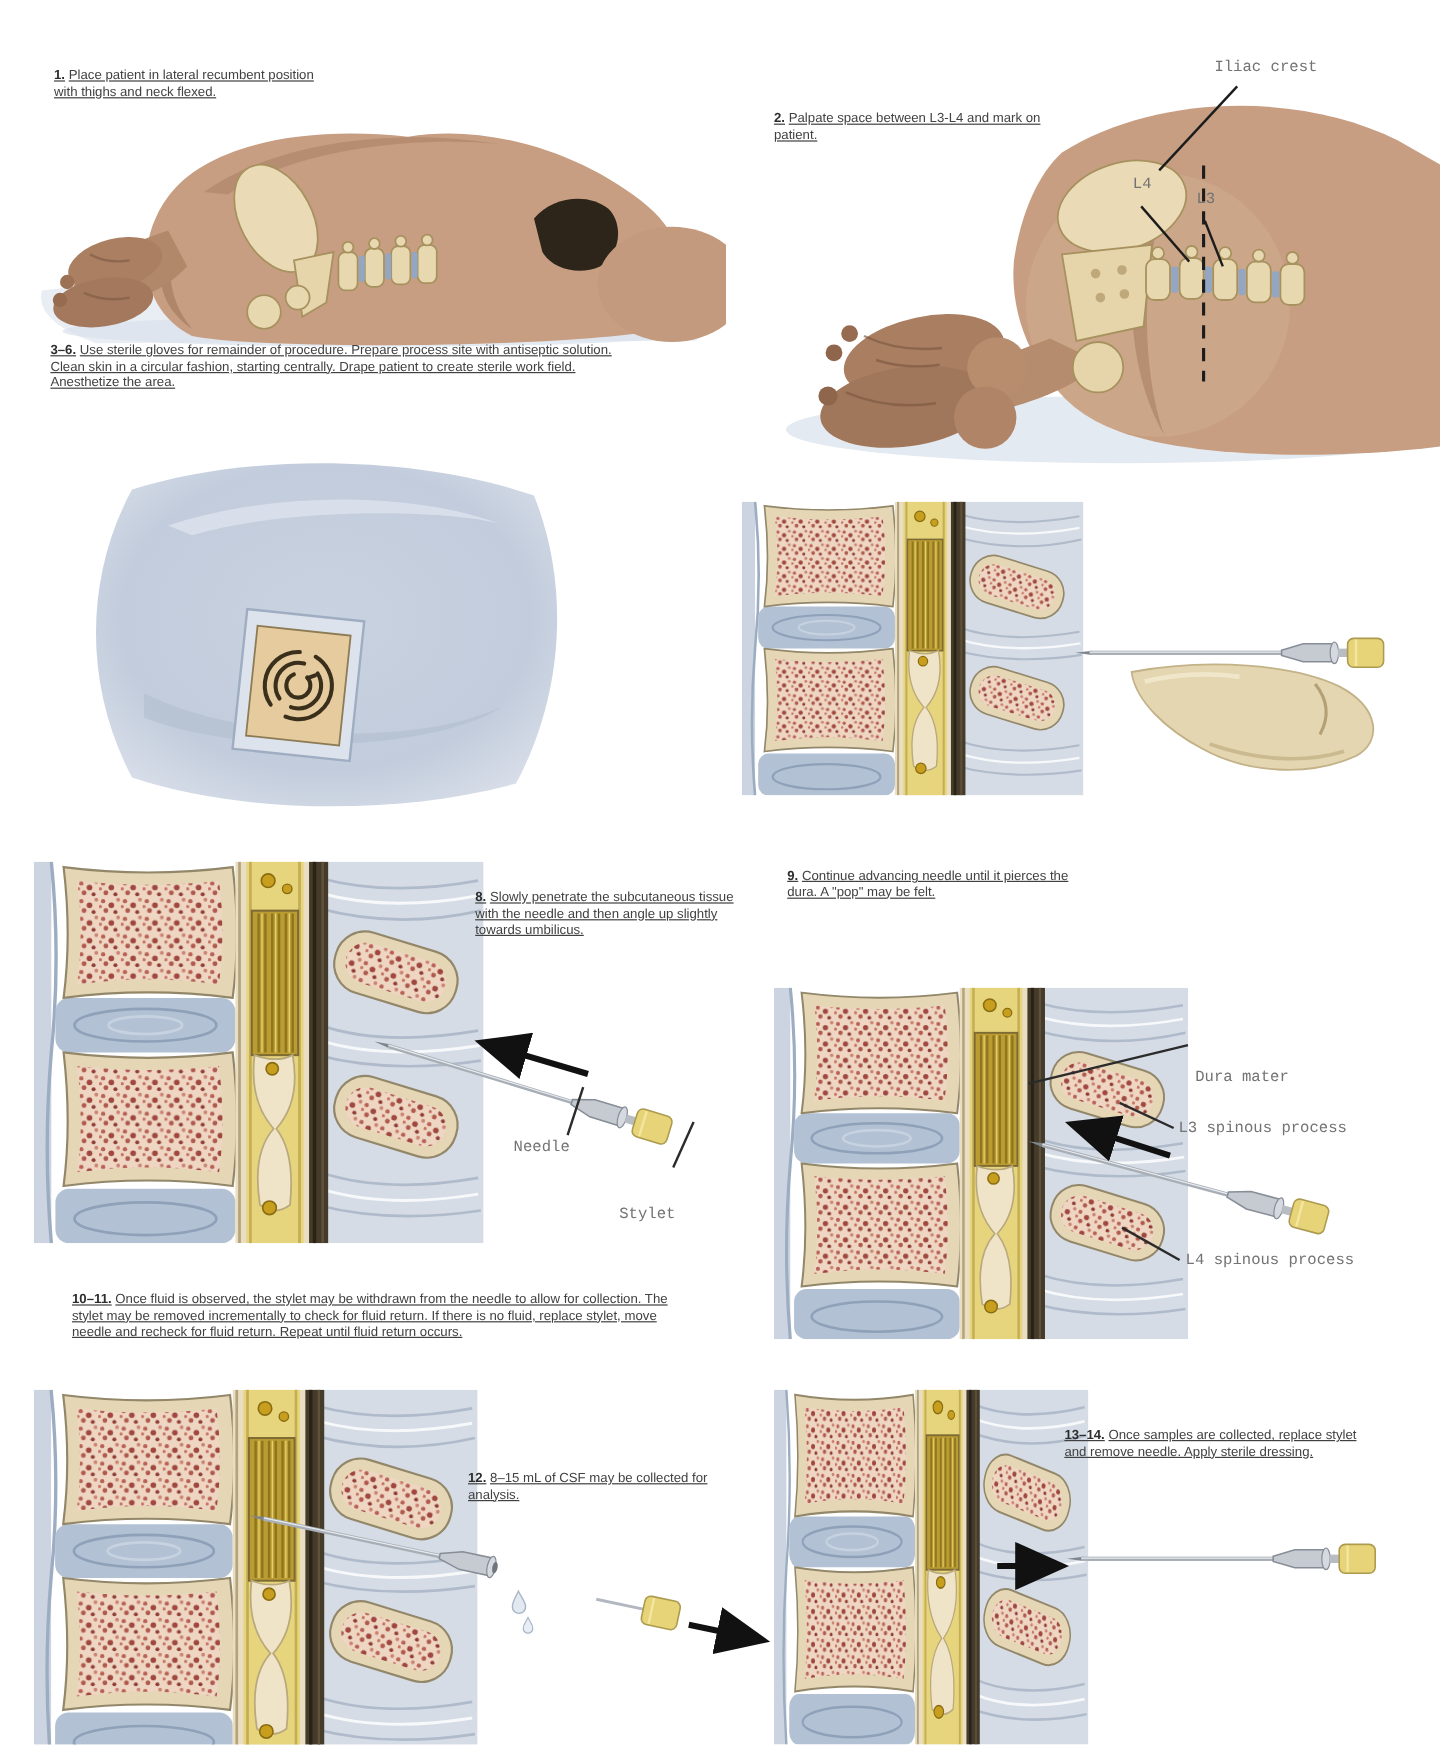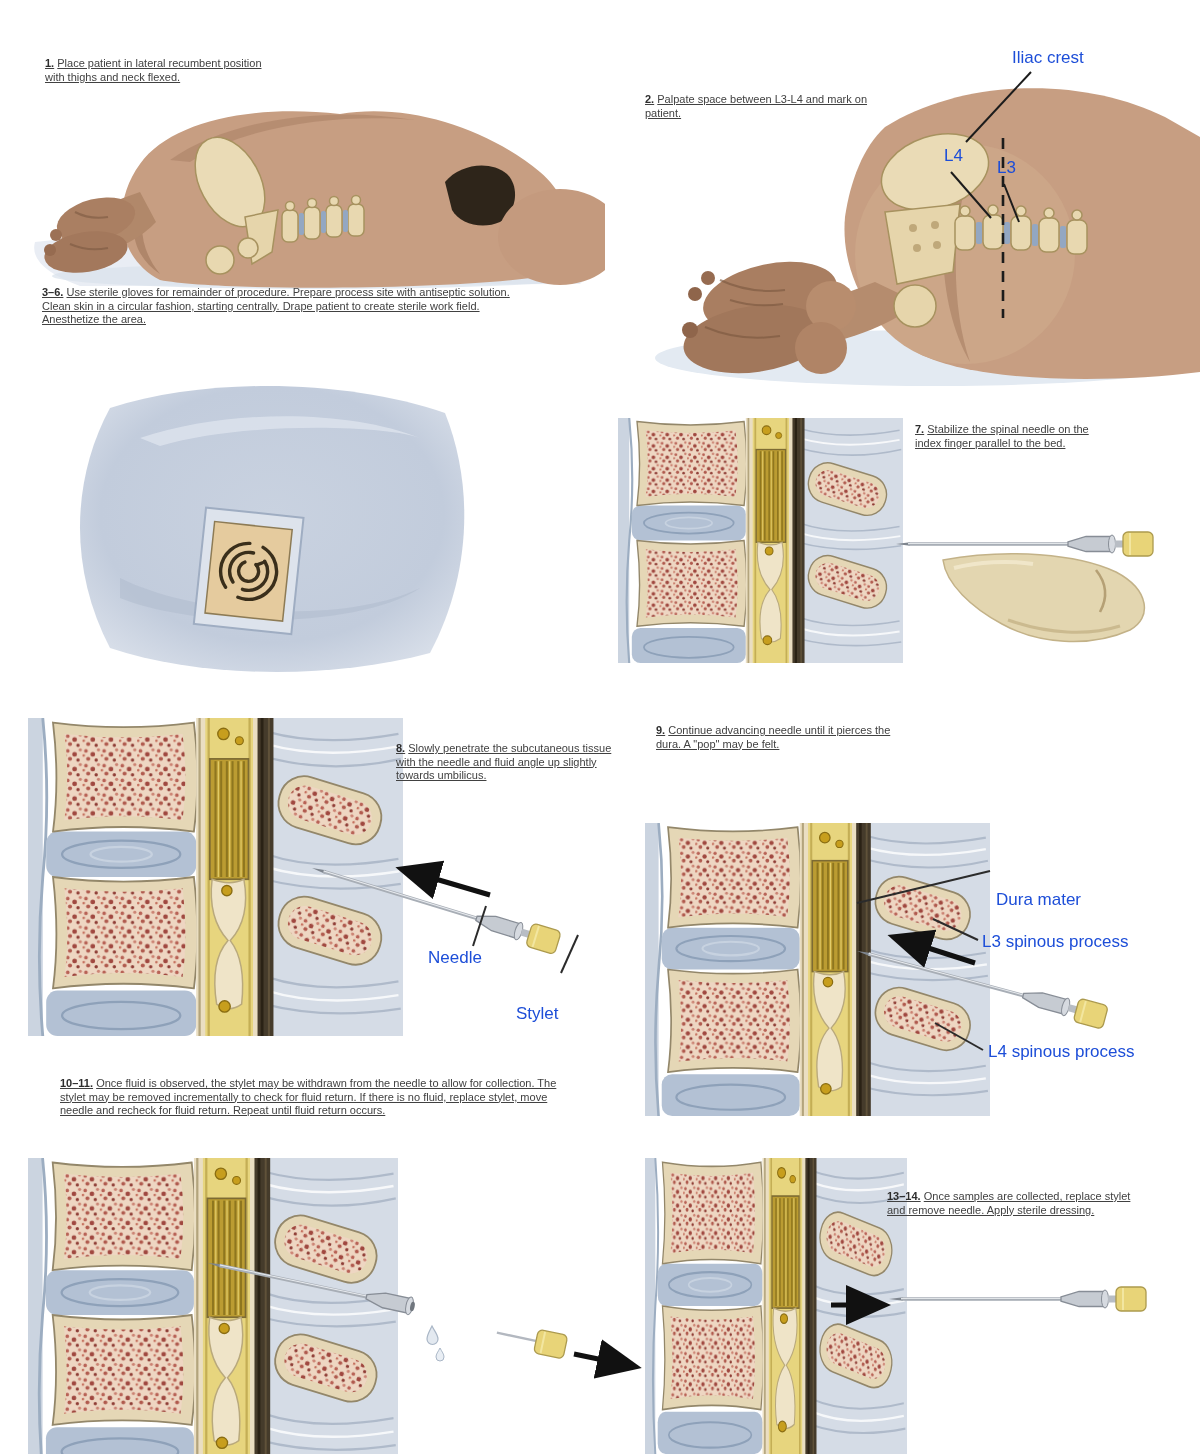--- a/index.html
+++ b/index.html
@@ -6,21 +6,21 @@
   html,body { background:#ffffff; }
   .page {
     position:relative; width:1200px; height:1454px; background:#ffffff;
     font-family:"Liberation Sans", sans-serif; overflow:hidden;
   }
   .caption {
     position:absolute; font-size:11px; line-height:1.24; color:#414141; z-index:6;text-decoration:underline;
   }
   .caption b { font-weight:bold; color:#2d2d2d; margin-right:0.28em; }
   .lbl {
-    position:absolute; font-size:17px; color:#1d4ed8; z-index:6; white-space:nowrap;
+    position:absolute; font-size:13px; color:#737373; z-index:6; white-space:nowrap;font-family:Liberation Mono, monospace;
   }
   figure.panel { position:absolute; margin:0; z-index:1; }
   figure.panel svg { display:block; }
 </style>
 </head>
 <body>
 
 <div class="page">
 
   <svg width="0" height="0" style="position:absolute" aria-hidden="true">
@@ -314,31 +314,31 @@
 
   <div class="caption" style="left:45px; top:57px; width:238px;">
     <b>1.</b><span>Place patient in lateral recumbent position with thighs and neck flexed.</span>
   </div>
   <div class="caption" style="left:645px; top:93px; width:240px;">
     <b>2.</b><span>Palpate space between L3-L4 and mark on patient.</span>
   </div>
   <div class="caption" style="left:42px; top:286px; width:490px;">
     <b>3–6.</b><span>Use sterile gloves for remainder of procedure. Prepare process site with antiseptic solution. Clean skin in a circular fashion, starting centrally. Drape patient to create sterile work field. Anesthetize the area.</span>
   </div>
-  <div class="caption" style="left:915px; top:423px; width:190px;">
-    <b>7.</b><span>Stabilize the spinal needle on the index finger parallel to the bed.</span>
-  </div>
   <div class="caption" style="left:396px; top:742px; width:225px;">
-    <b>8.</b><span>Slowly penetrate the subcutaneous tissue with the needle and fluid angle up slightly towards umbilicus.</span>
+    <b>8.</b><span>Slowly penetrate the subcutaneous tissue with the needle and then angle up slightly towards umbilicus.</span>
   </div>
   <div class="caption" style="left:656px; top:724px; width:235px;">
     <b>9.</b><span>Continue advancing needle until it pierces the dura. A "pop" may be felt.</span>
   </div>
   <div class="caption" style="left:60px; top:1041px; width:522px;margin-top:36px;">
     <b>10–11.</b><span>Once fluid is observed, the stylet may be withdrawn from the needle to allow for collection. The stylet may be removed incrementally to check for fluid return. If there is no fluid, replace stylet, move needle and recheck for fluid return. Repeat until fluid return occurs.</span>
+  </div>
+  <div class="caption" style="left:390px; top:1226px; width:220px;">
+    <b>12.</b><span>8–15 mL of CSF may be collected for analysis.</span>
   </div>
   <div class="caption" style="left:887px; top:1156px; width:258px;margin-top:34px;">
     <b>13–14.</b><span>Once samples are collected, replace stylet and remove needle. Apply sterile dressing.</span>
   </div>
 
   <div class="lbl" style="left:1012px; top:48px;">Iliac crest</div>
   <div class="lbl" style="left:944px; top:146px;">L4</div>
   <div class="lbl" style="left:997px; top:158px;text-align:center;">L3</div>
   <div class="lbl" style="left:428px; top:948px;">Needle</div>
   <div class="lbl" style="left:516px; top:972px;margin-top:32px;">Stylet</div>

